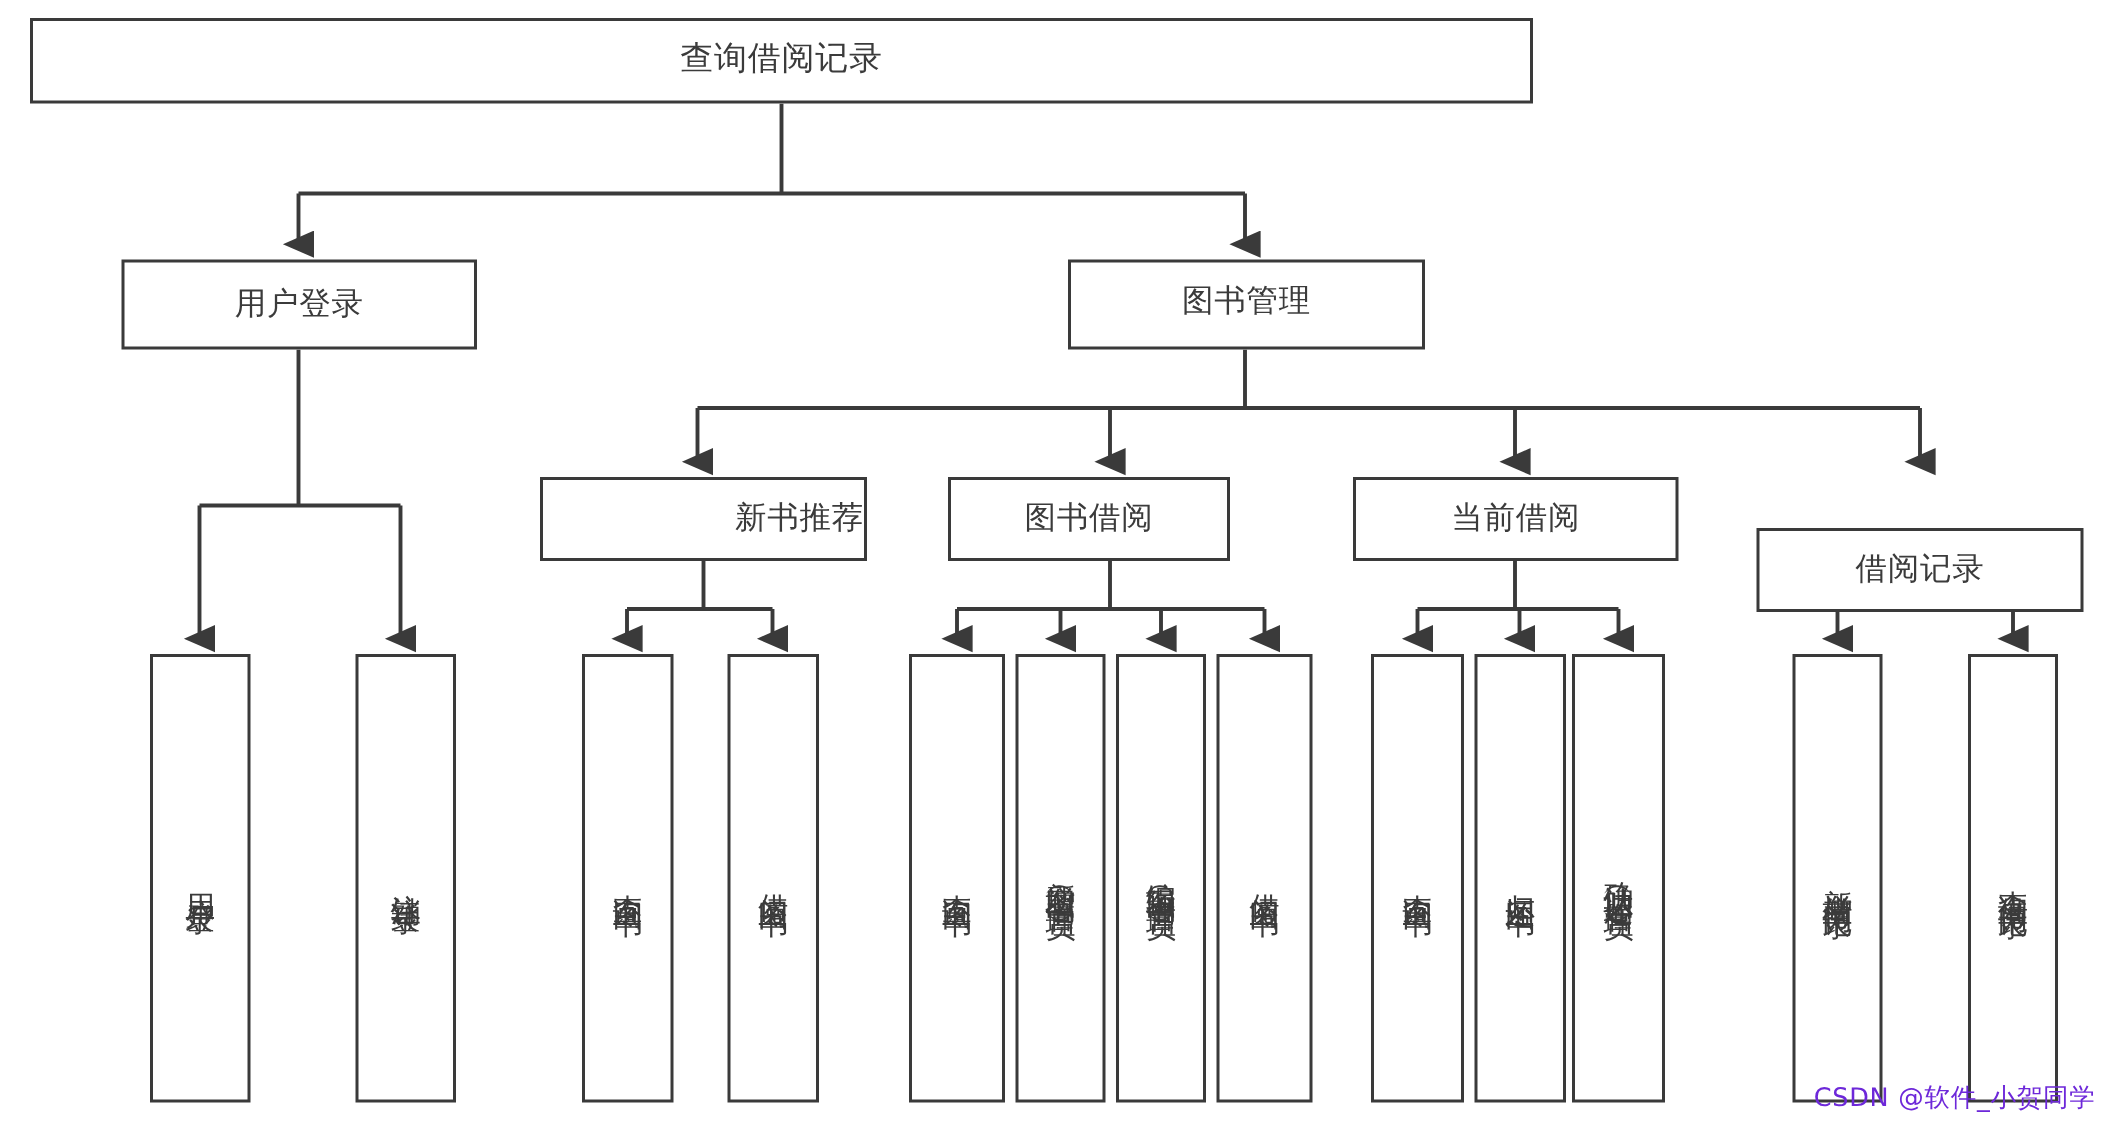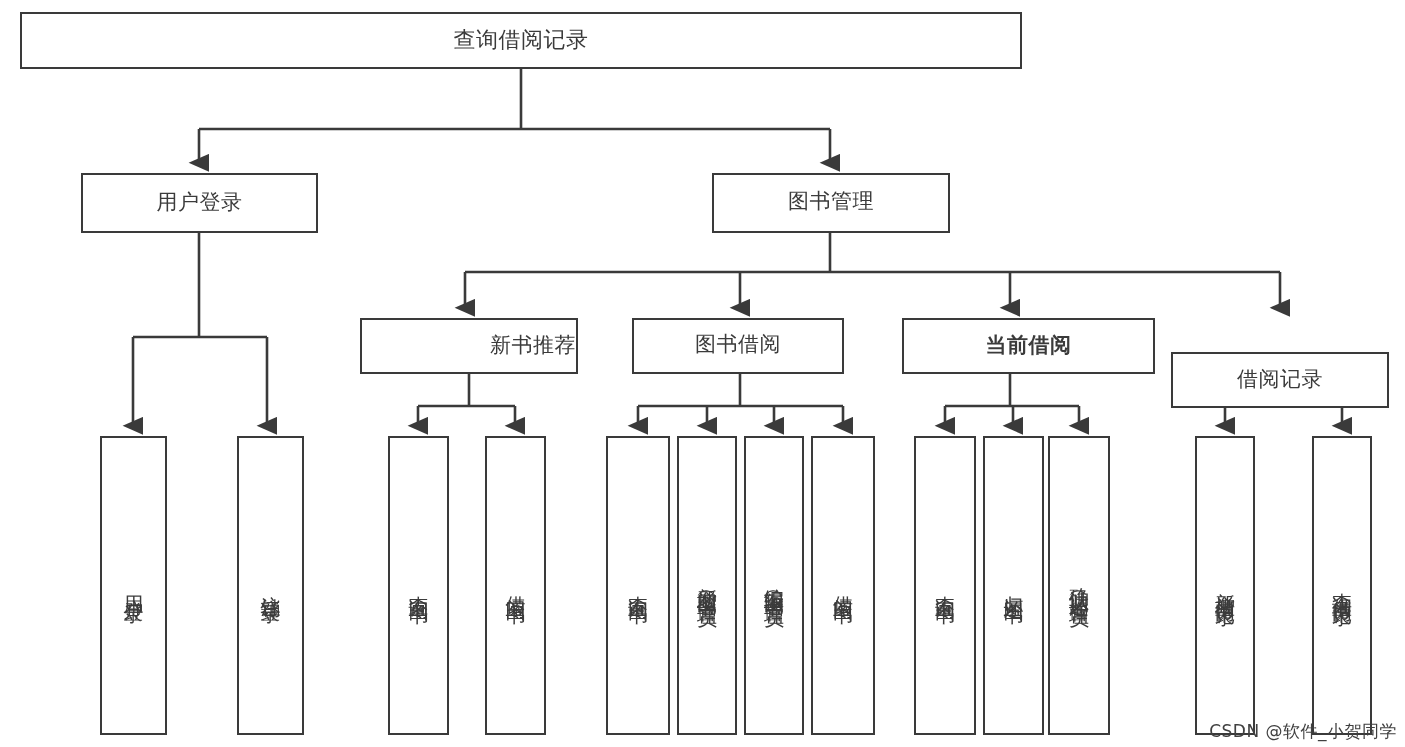--- a/index.html
+++ b/index.html
@@ -58,21 +58,21 @@
     writing-mode: vertical-rl;
     text-orientation: upright;
     white-space: normal;
     display: block;
   }
   .watermark {
     position: absolute;
     right: 8px;
     bottom: 4px;
     font-size: 17px;
-    color: #404040;
+    color: #6d28d9;
     letter-spacing: 0.5px;
     z-index: 5;
     white-space: nowrap;
   }
 </style>
 </head>
 <body>
 
 <div id="canvas">
 
@@ -133,24 +133,24 @@
   <div class="node level2" style="left:81px; top:173px; width:237px; height:60px;">
     <span>用户登录</span>
   </div>
   <div class="node level2" style="left:712px; top:173px; width:238px; height:60px;font-family:Liberation Mono, monospace;">
     <span>图书管理</span>
   </div>
 
   <div class="node level3" style="left:360px; top:318px; width:218px; height:56px;justify-content:flex-end;">
     <span>新书推荐</span>
   </div>
-  <div class="node level3" style="left:632px; top:318px; width:212px; height:56px;font-family:Liberation Mono, monospace;">
+  <div class="node level3" style="left:632px; top:318px; width:188px; height:56px;">
     <span>图书借阅</span>
   </div>
-  <div class="node level3" style="left:902px; top:318px; width:253px; height:56px;font-weight:bold;">
+  <div class="node level3" style="left:902px; top:318px; width:217px; height:56px;">
     <span>当前借阅</span>
   </div>
   <div class="node level3" style="left:1171px; top:318px; width:218px; height:56px;margin-top:34px;">
     <span>借阅记录</span>
   </div>
 
   <div class="node leaf" style="left:100px; top:436px; width:67px; height:299px;">
     <span class="leaf-label">用户登录</span>
   </div>
   <div class="node leaf" style="left:237px; top:436px; width:67px; height:299px;">

